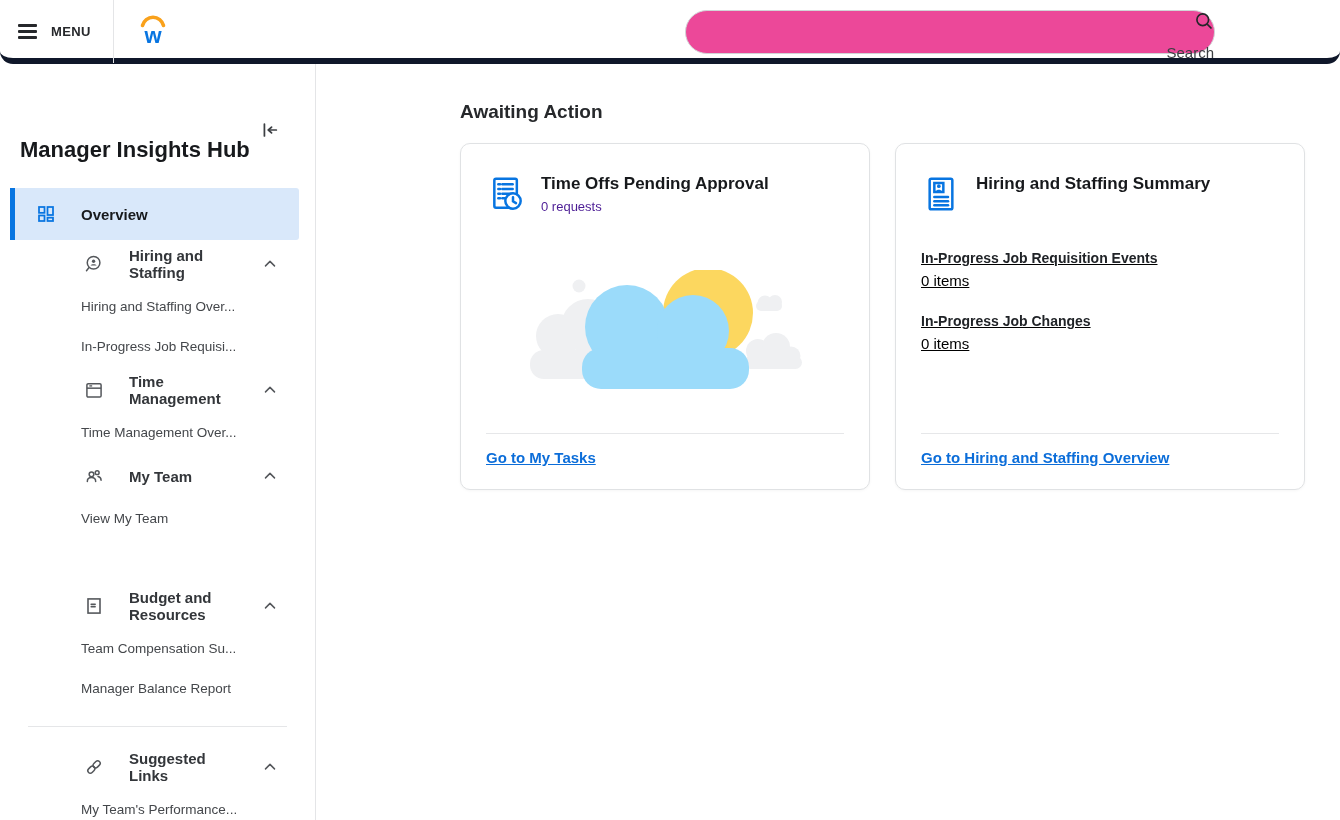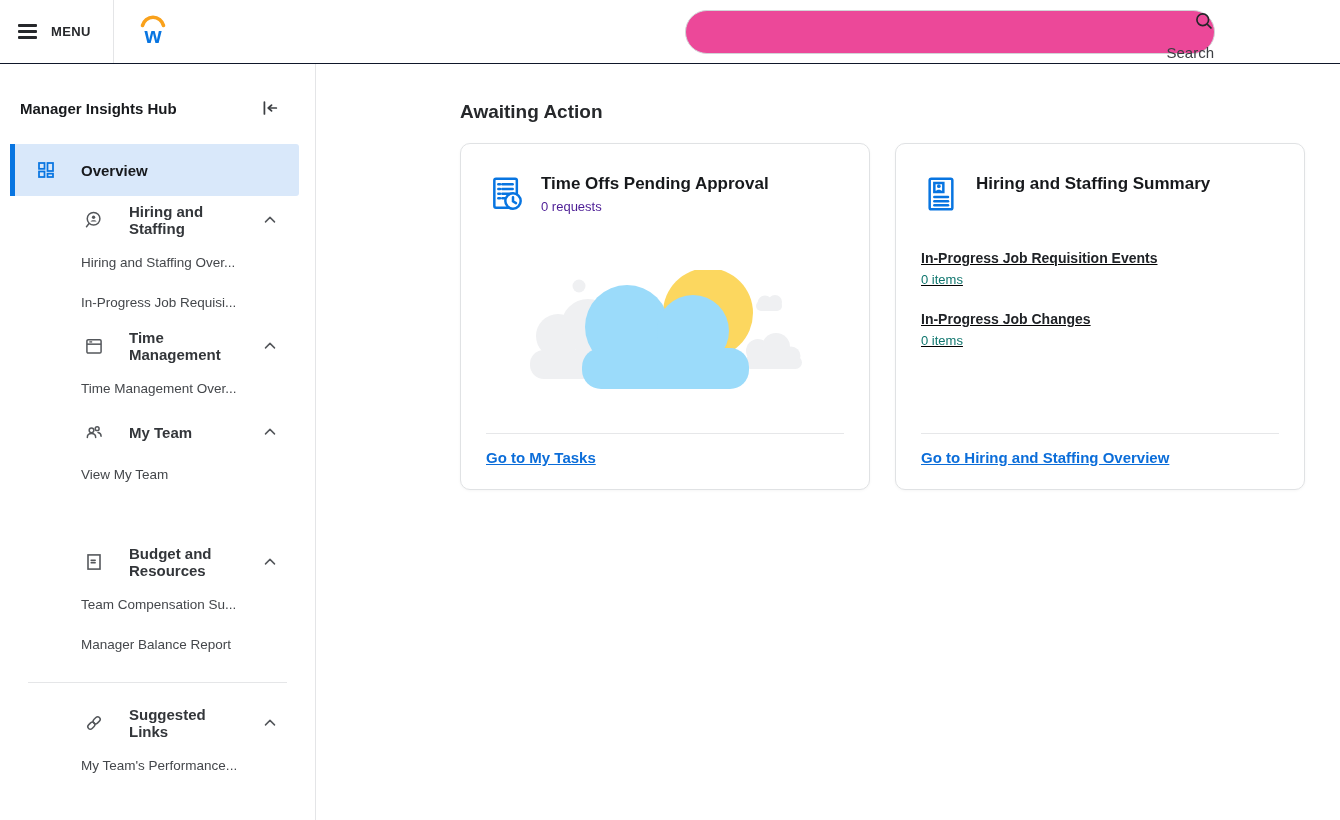--- a/index.html
+++ b/index.html
@@ -1,39 +1,39 @@
 <!DOCTYPE html>
 <html><head>
 <meta charset="utf-8">
 <style>
   * { box-sizing: border-box; }
   html, body { margin: 0; padding: 0; width: 1340px; height: 820px; background: #fff;
     font-family: "Liberation Sans", sans-serif; overflow: hidden; }
 
   
   .topbar { position: absolute; top: 0; left: 0; width: 1340px; height: 64px; background: #fff;
-    border-bottom: 1px solid #0f172a; z-index: 20; }
+    border-bottom: 6px solid #0f172a; z-index: 20; border-radius: 13px; }
   .menu-btn { position: absolute; left: 0; top: 0; height: 63px; display: flex; align-items: center;
     gap: 14px; padding: 0 24px 0 18px; cursor: pointer; }
   .hamburger { display: flex; flex-direction: column; gap: 3.5px; }
   .hamburger span { width: 19px; height: 2.4px; background: #26282b; border-radius: 1px; }
   .menu-label { font-size: 13px; font-weight: bold; letter-spacing: .4px; color: #26282b; }
   .topbar-vdiv { position: absolute; left: 113px; top: 0; width: 1px; height: 63px; background: #e4e5e7; }
   .logo-btn { position: absolute; left: 138px; top: 14px; cursor: pointer; }
   .search-wrap { position: absolute; left: 685px; top: 10px; width: 530px; height: 44px;
     background: #ec4899; border: 1px solid #d2d4d7; border-radius: 22px;
     display: flex; align-items: flex-end; gap: 13px; padding-left: 21px; cursor: text; flex-direction: column; }
   .search-placeholder { font-size: 15px; color: #3c3f43; }
 
   
   .sidebar { position: absolute; top: 64px; left: 0; width: 316px; height: 756px; background: #fff;
     border-right: 1px solid #e4e5e7; }
   .sidebar-header { display: flex; align-items: center; justify-content: space-between;
     padding: 33px 35px 25px 20px; }
-  .sidebar-title { font-size: 15px; font-weight: bold; color: #17191c; }
+  .sidebar-title { font-size: 22px; font-weight: bold; color: #17191c; margin-top: 40px; }
   .collapse-btn { color: #3c3f43; cursor: pointer; display: flex; }
 
   .nav-item { height: 52px; margin: 0 16px 0 10px; display: flex; align-items: center; gap: 25px;
     padding-left: 21px; border-left: 5px solid #0875e1; background: #d9e8fa;
     border-radius: 0 3px 3px 0; cursor: pointer; }
   .nav-item .nav-label { font-size: 15px; font-weight: bold; color: #17191c; }
   .nav-ico { width: 20px; height: 20px; display: flex; color: #54575b; flex: none; }
   .nav-item .nav-ico { color: #0875e1; }
 
   .nav-section { height: 44px; margin-top: 2px; display: flex; align-items: center; gap: 25px;
@@ -54,21 +54,21 @@
   .card-header { display: flex; padding: 30px 25px 0; gap: 15px; }
   .card-header.center { align-items: flex-start; }
   .card-ico { width: 40px; height: 40px; color: #0875e1; flex: none; display: flex; }
   .card-title { font-size: 17px; font-weight: bold; color: #17191c; }
   .card-sub { font-size: 13px; color: #4c1d95; margin-top: 5px; }
   .illustration { flex: 1; display: flex; justify-content: center; align-items: flex-end;
     padding-bottom: 33px; }
   .stats { flex: 1; padding: 36px 25px 0; text-decoration: underline; }
   .stat + .stat { margin-top: 24px; }
   .stat-label { font-size: 14px; font-weight: bold; color: #202327; }
-  .stat-value { font-size: 13px; color: #0f766e; margin-top: 6px; }
+  .stat-value { font-size: 15px; color: #000000; margin-top: 6px; }
   .card-footer { margin: 0 25px; border-top: 1px solid #e6e7e9; padding: 15px 0 22px; }
   .card-link { font-size: 15px; font-weight: bold; color: #0b6dd9; text-decoration: underline; cursor: pointer; }
 
   svg { display: block; }
 </style>
 </head>
 <body>
 
 <header class="topbar">
   <div class="menu-btn">

